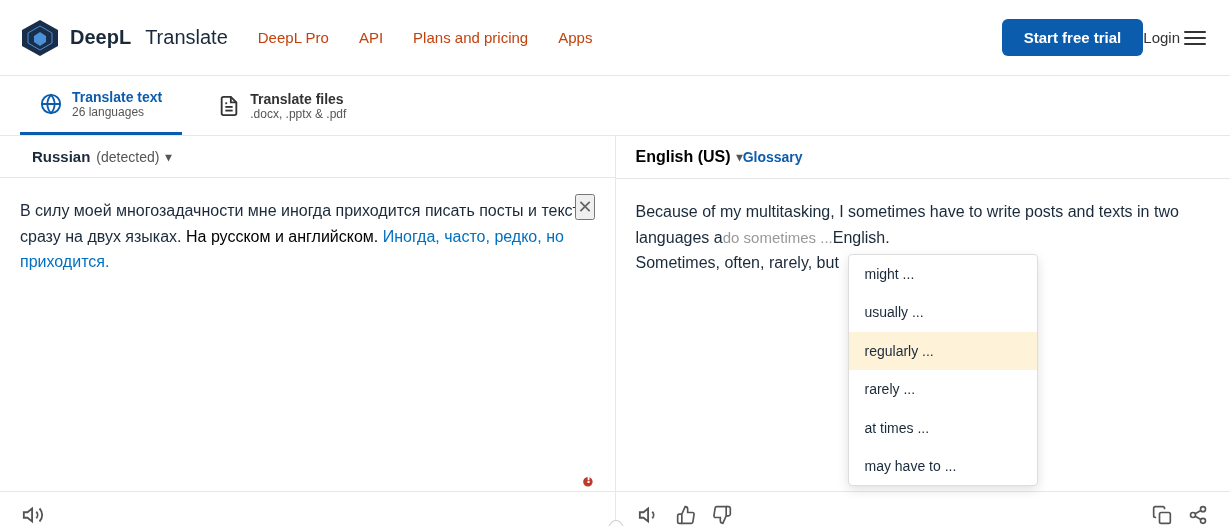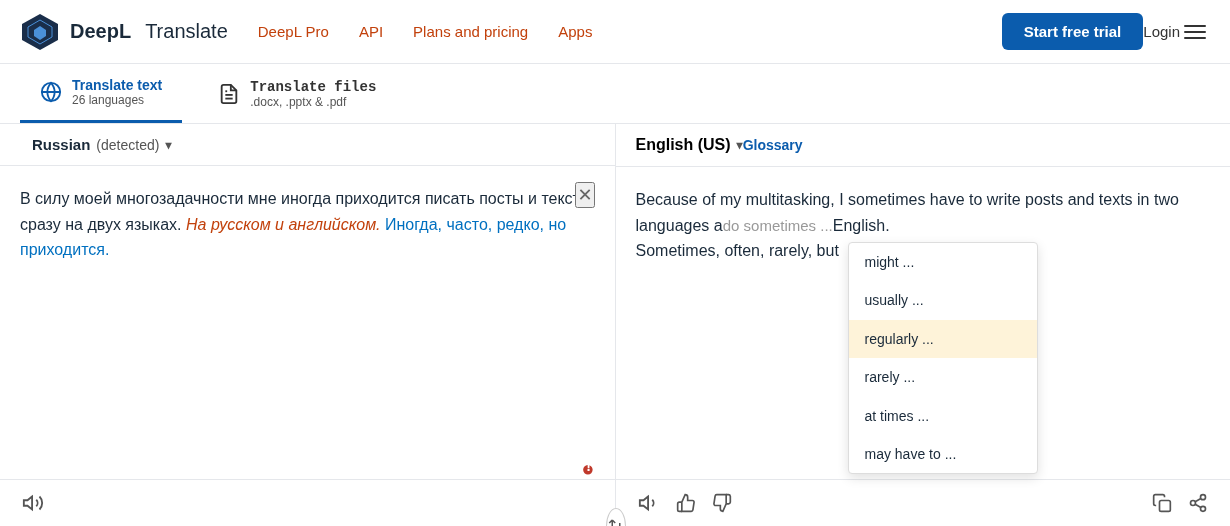--- a/index.html
+++ b/index.html
@@ -3,21 +3,21 @@
   <meta charset="utf-8">
   <style>
     * { box-sizing: border-box; margin: 0; padding: 0; }
     body { font-family: 'Segoe UI', Arial, sans-serif; background: #fff; width: 1230px; height: 526px; overflow: hidden; }
 
     
     .header {
       display: flex;
       align-items: center;
       padding: 0 20px;
-      height: 64px;
+      height: 76px;
       border-bottom: 1px solid #e5e7eb;
       background: #fff;
     }
     .logo-wrapper {
       display: flex;
       align-items: center;
       gap: 10px;
       margin-right: 30px;
     }
     .logo-icon {
@@ -326,39 +326,39 @@
   </div>
   <div class="tab inactive" style="margin-left:16px;">
     <svg class="tab-icon" viewBox="0 0 24 24" fill="none" stroke="#333" stroke-width="2">
       <path d="M14 2H6a2 2 0 0 0-2 2v16a2 2 0 0 0 2 2h12a2 2 0 0 0 2-2V8z"></path>
       <polyline points="14 2 14 8 20 8"></polyline>
       <line x1="16" y1="13" x2="8" y2="13"></line>
       <line x1="16" y1="17" x2="8" y2="17"></line>
       <polyline points="10 9 9 9 8 9"></polyline>
     </svg>
     <div>
-      <div class="tab-label" style="color:#333;font-family:Liberation Mono, monospace;">Translate files</div>
+      <div class="tab-label" style="color:#333;">Translate files</div>
       <div class="tab-sub">.docx, .pptx &amp; .pdf</div>
     </div>
   </div>
 </div>
 
 <div class="translation-area">
 
   <div class="panel">
     <div class="panel-header">
       <div class="lang-selector">
         <span>Russian</span>
         <span style="font-weight:400;color:#555;font-size:14px;">(detected)</span>
         <span class="chevron-down">▾</span>
       </div>
     </div>
     <div class="panel-text">
       <span>В силу моей многозадачности мне иногда приходится писать посты и тексты сразу на двух языках.</span>
-      <span class="highlight" style="color:#0070c0;"> </span><span class="highlight" style="color:#c2410c;font-style:italic;">На русском и английском.</span>
+      <span class="highlight" style="color:#0070c0;"> </span><span class="highlight" style="color:#000000;">На русском и английском.</span>
       <span style="color:#0070c0;"> </span><span style="color:#0070c0;">Иногда, часто, редко, но приходится.</span>
       <button class="close-btn">
         <span>✕</span>
       </button>
     </div>
 
     <div style="position:absolute;bottom:44px;right:20px;">
       <span style="color:#c0392b;font-size:22px;font-weight:bold;">●</span>
       <span style="position:absolute;top:2px;left:5px;color:#fff;font-size:14px;font-weight:bold;">!</span>
     </div>

